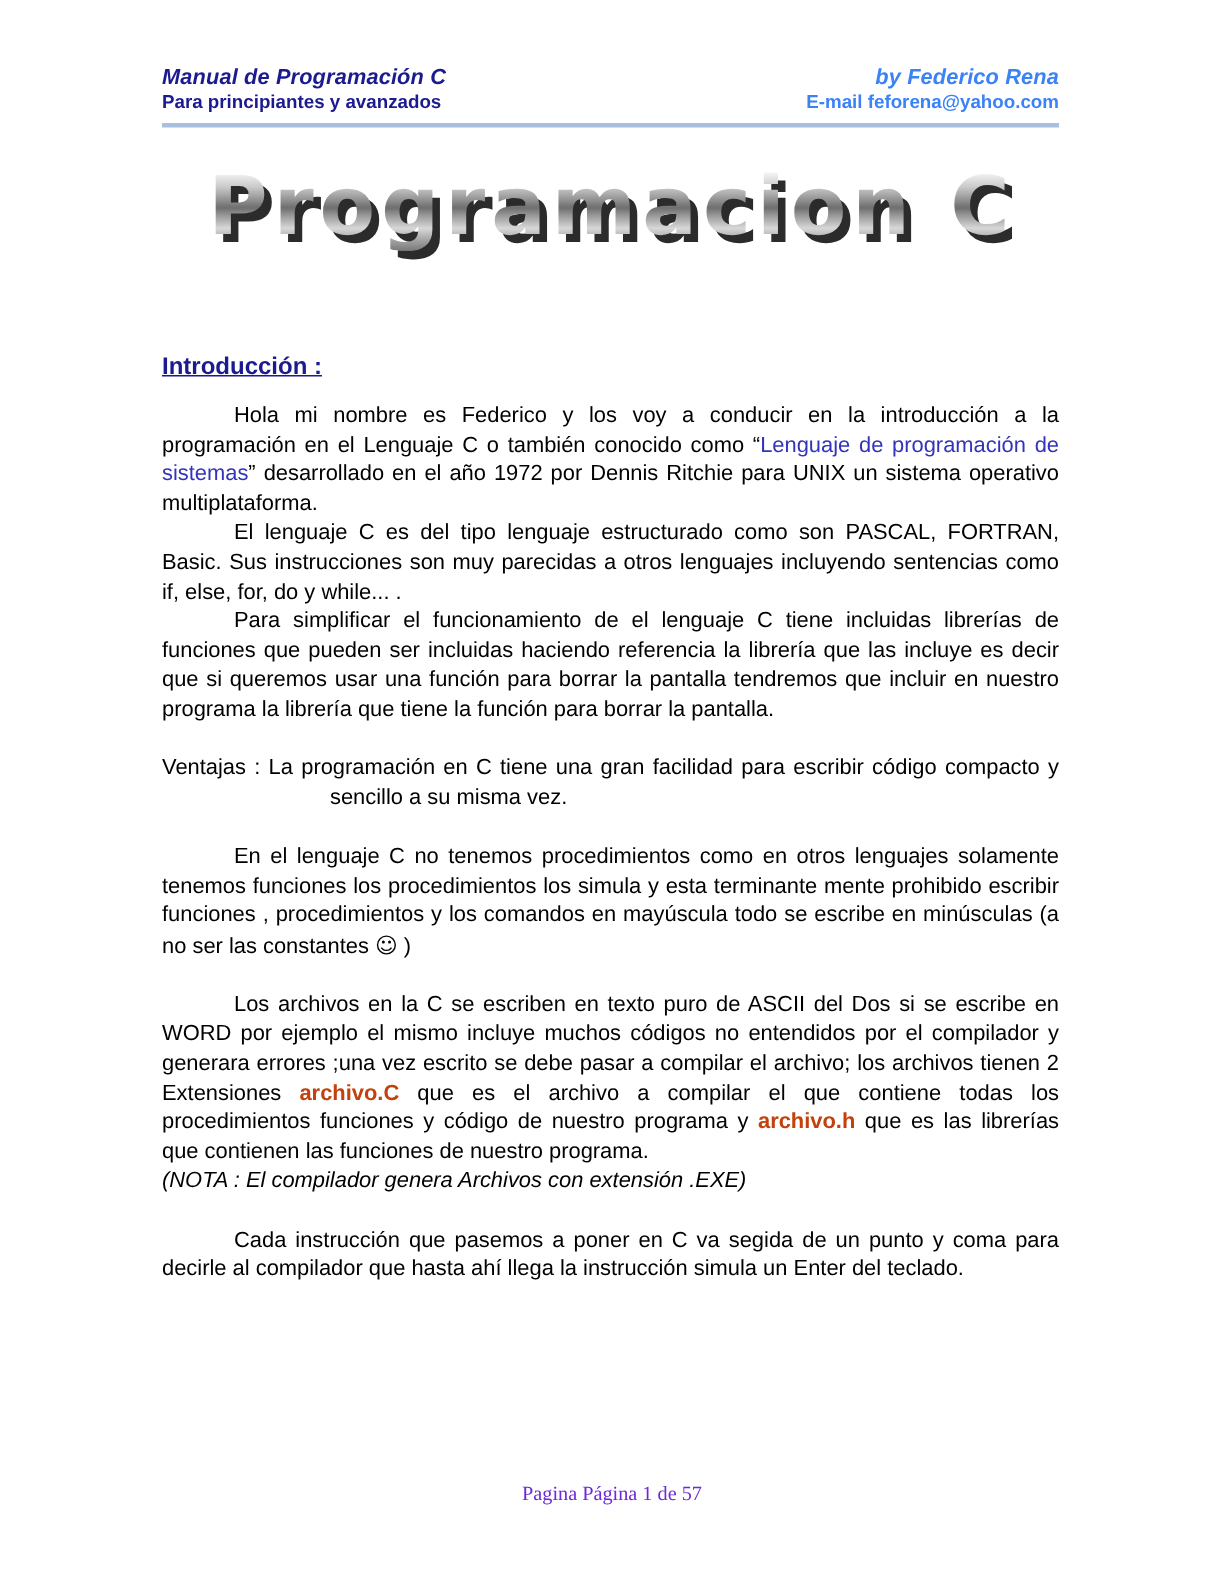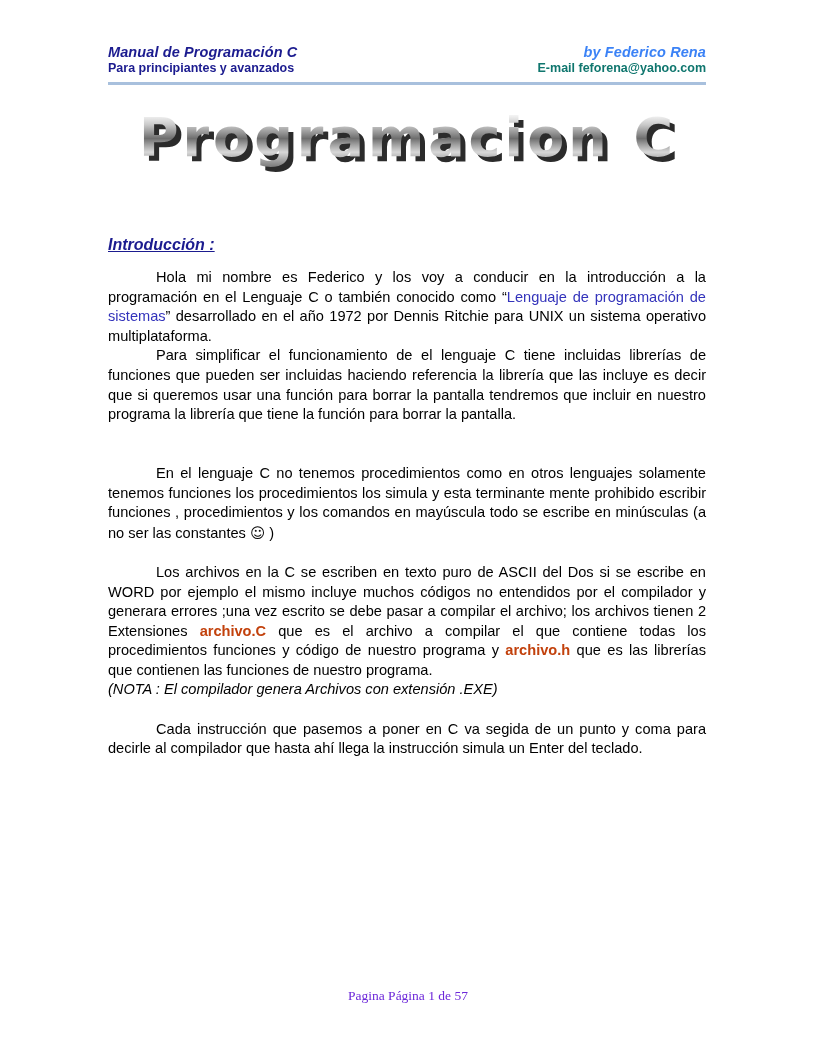--- a/index.html
+++ b/index.html
@@ -57,21 +57,21 @@
     margin-top: 1px;
   }
   .hdr-left-sub {
     font-size: 12.5px;
     font-weight: bold;
     color: #1b1b8f;
   }
   .hdr-right-sub {
     font-size: 12.5px;
     font-weight: bold;
-    color: #0f766e;
+    color: #3b82f6;
   }
   .hdr-rule {
     margin-top: 7px;
     width: 598px;
     height: 3px;
     background: #a8c0dd;
   }
 
   
   .wordart-wrap {
@@ -127,21 +127,20 @@
   
   .body-area {
     position: absolute;
     left: 108px;
     top: 236px;
     width: 598px;
   }
   .section-heading {
     font-size: 16px;
     font-weight: bold;
-    font-style: italic;
     color: #1b1b8f;
     text-decoration: underline;
     margin: 0 0 14px 0;
     display: inline-block;
   }
   p.para {
     margin: 0;
     font-size: 14.6px;
     line-height: 19.6px;
     text-align: justify;
@@ -211,26 +210,28 @@
   <div class="wordart-wrap">
     <span class="wordart">Programacion C</span>
   </div>
 
   <div class="body-area">
 
     <div class="section-heading">Introducción :</div>
 
     <p class="para indent"><span>Hola mi nombre es Federico y los voy a conducir en la introducción a la programación en el Lenguaje C o también conocido como “</span><span class="blue-phrase">Lenguaje de programación de sistemas</span><span>”  desarrollado en el año 1972 por  Dennis Ritchie para UNIX un sistema operativo multiplataforma.</span></p>
 
+    <p class="para indent">El lenguaje C es del tipo lenguaje estructurado como son PASCAL, FORTRAN, Basic. Sus instrucciones son muy parecidas a otros lenguajes incluyendo sentencias como if, else, for, do y while... .</p>
 
 
     <p class="para indent">Para simplificar el funcionamiento de el lenguaje C tiene incluidas librerías de funciones  que pueden ser incluidas haciendo referencia la librería que las incluye es decir que si queremos usar una función para borrar la pantalla tendremos que incluir en nuestro programa la librería que tiene la función para borrar la pantalla.</p>
 
     <div class="spacer-sm"></div>
 
+    <p class="ventajas"><span>Ventajas : </span><span>La programación en C tiene una gran facilidad para escribir código compacto y sencillo a su misma vez.</span></p>
 
     <div class="spacer-sm"></div>
 
     <p class="para indent"><span>En el lenguaje C no tenemos procedimientos como en otros lenguajes solamente  tenemos funciones los procedimientos los simula y esta terminante mente prohibido escribir funciones , procedimientos y los comandos en mayúscula todo se escribe en minúsculas (a no ser las constantes </span><span class="smiley">☺</span><span> )</span></p>
 
     <div class="spacer-sm"></div>
 
     <p class="para indent"><span>Los archivos en la C se escriben en texto puro de ASCII del Dos si se escribe en WORD por ejemplo el mismo incluye muchos códigos no entendidos por el compilador y generara errores ;una vez escrito se debe pasar a compilar el archivo; los archivos tienen 2 Extensiones </span><span class="navy-bold">archivo.C</span><span> que es el archivo a compilar el que contiene todas los procedimientos funciones y código de nuestro programa y  </span><span class="navy-bold">archivo.h</span><span> que es las librerías que contienen las funciones de nuestro programa.</span></p>
 
     <p class="para italic">(NOTA : El compilador genera Archivos con extensión .EXE)</p>

